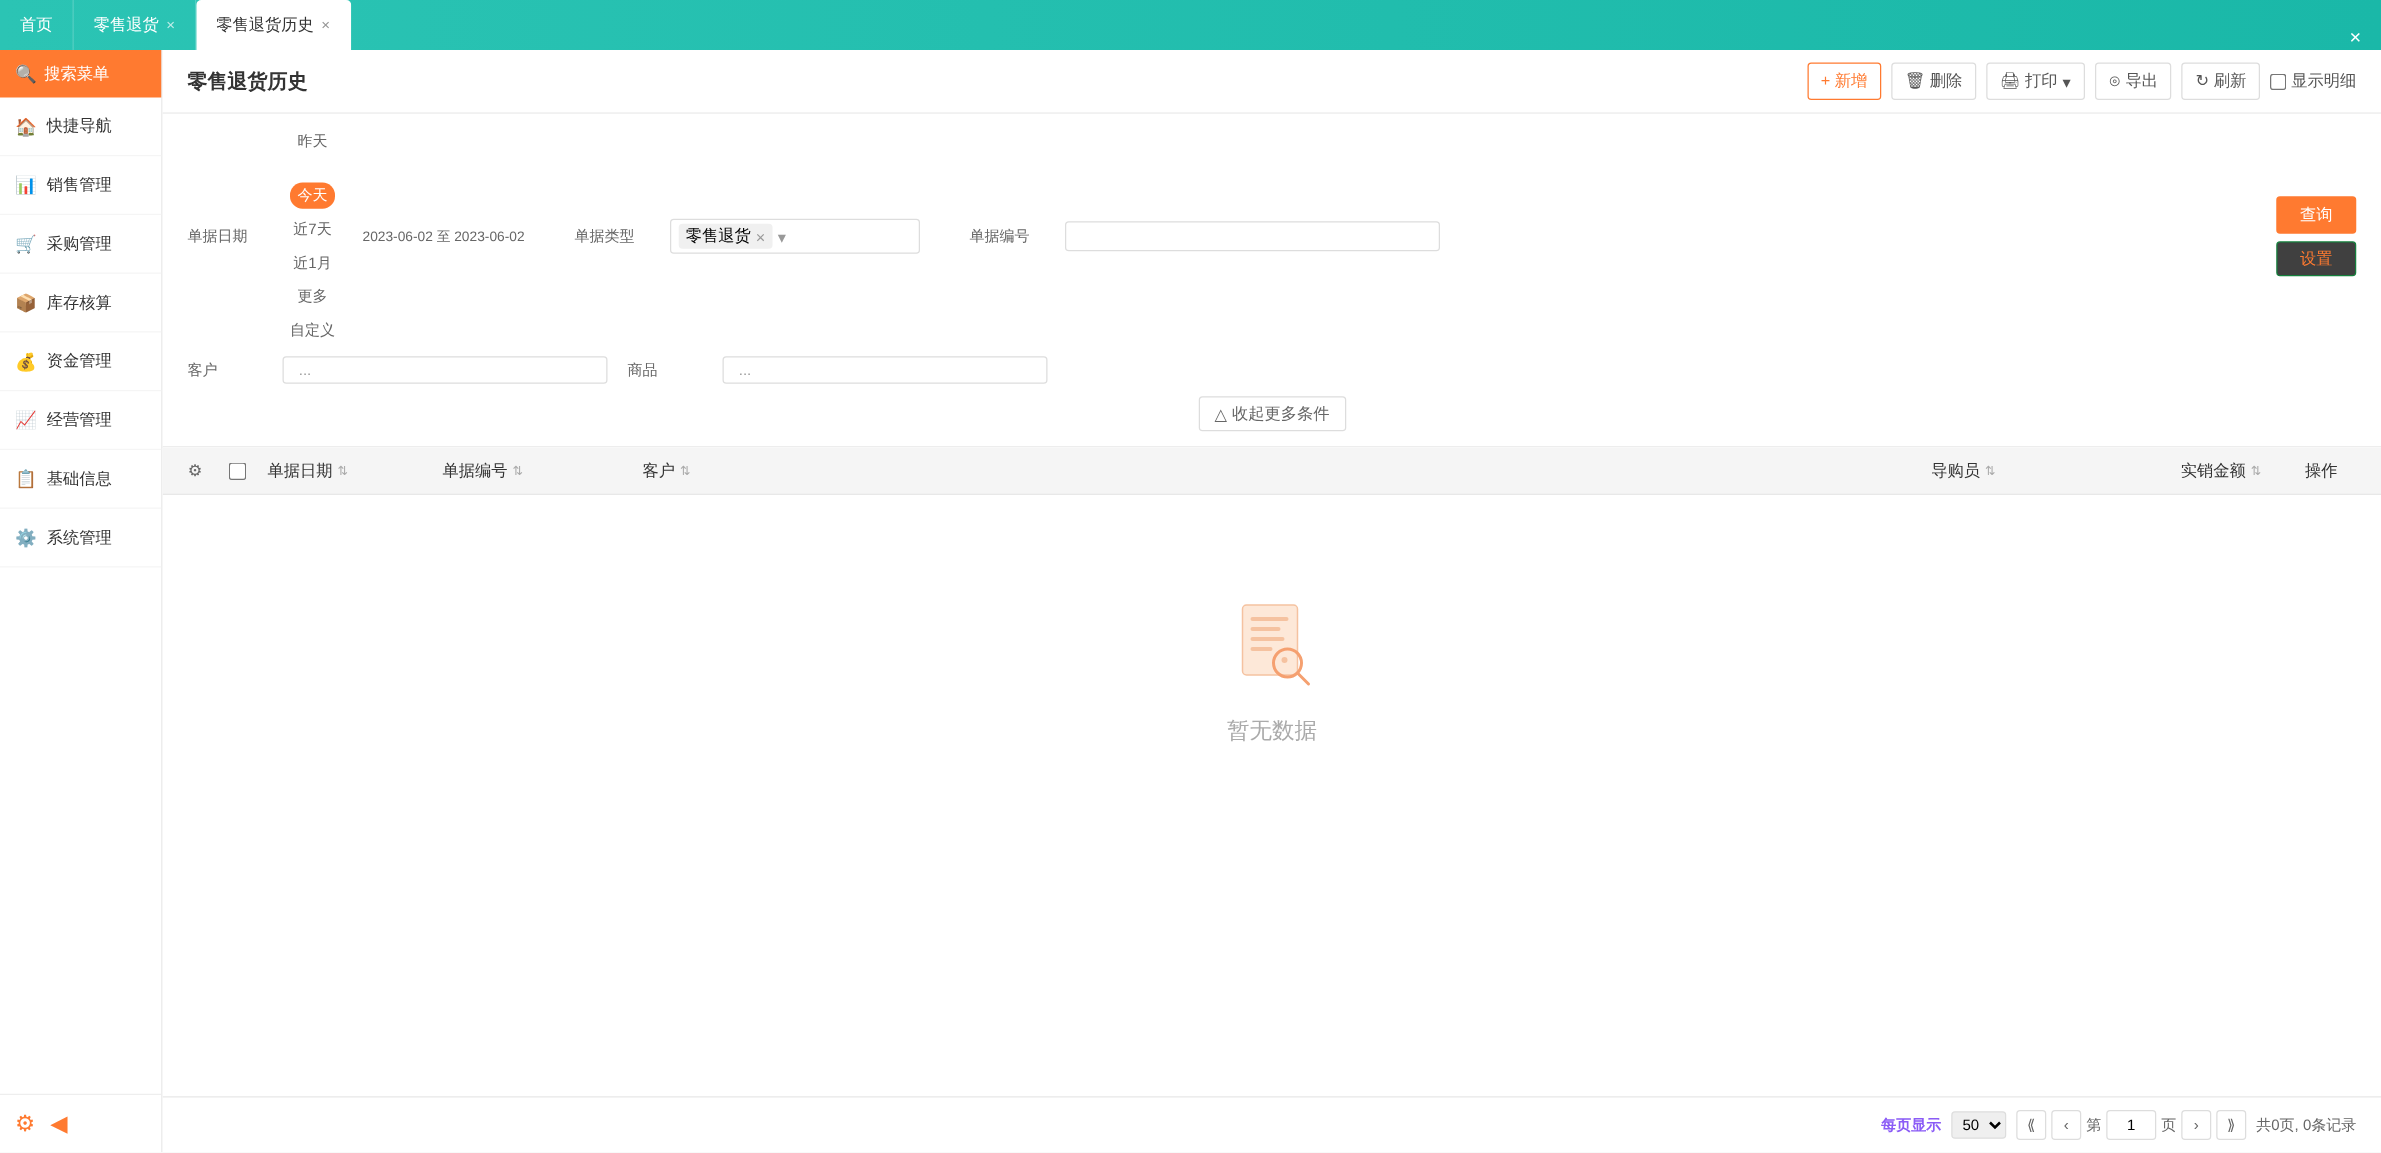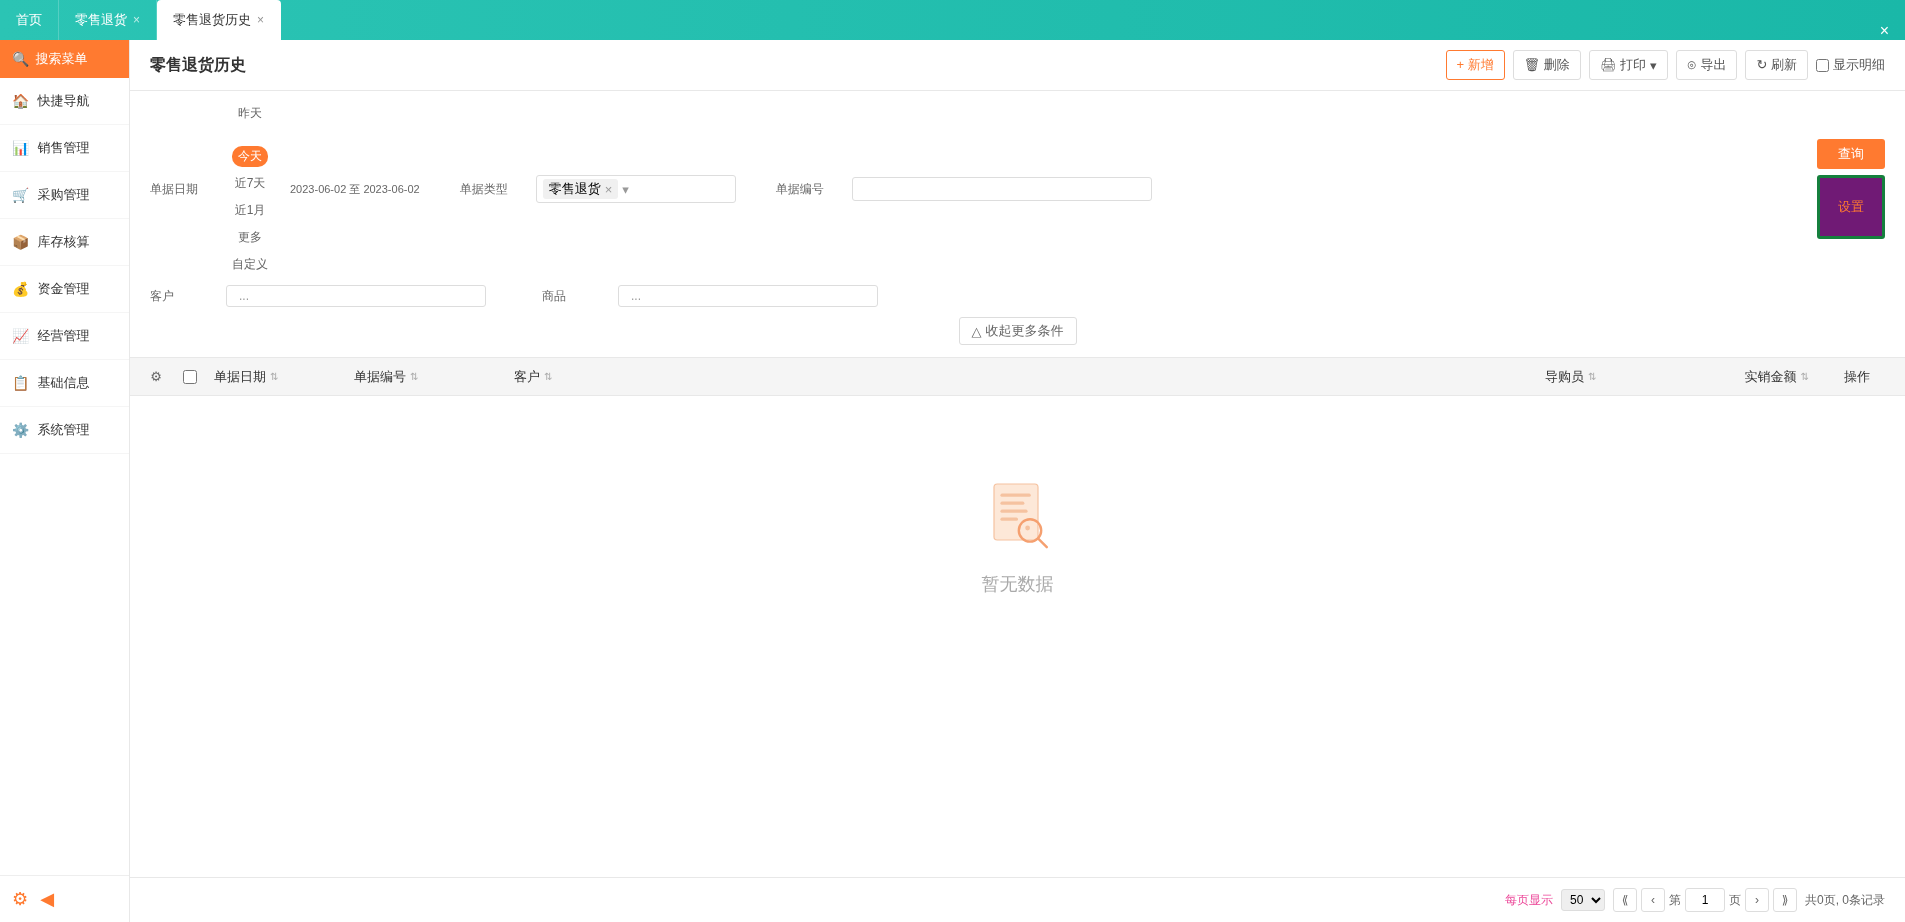--- a/index.html
+++ b/index.html
@@ -284,21 +284,21 @@
     .table-footer {
       background: #fff;
       border-top: 1px solid #e8e8e8;
       padding: 10px 20px;
       display: flex;
       align-items: center;
       justify-content: flex-end;
       gap: 8px;
       flex-shrink: 0;
     }
-    .page-size-label { color: #ec4899; font-size: 12px; }
+    .page-size-label { color: #8b5cf6; font-size: 12px; font-weight: bold; }
     .page-size-select {
       border: 1px solid #ddd;
       border-radius: 3px;
       padding: 2px 4px;
       font-size: 12px;
     }
     .page-nav { display: flex; align-items: center; gap: 4px; }
     .page-nav-btn {
       width: 24px; height: 24px;
       display: flex; align-items: center; justify-content: center;
@@ -316,25 +316,25 @@
     .btn-query {
       background: #ff7a30;
       color: #fff;
       border: none;
       border-radius: 3px;
       padding: 6px 18px;
       cursor: pointer;
       font-size: 13px;
     }
     .btn-settings-filter {
-      background: #701a75;
+      background: #404040;
       color: #ff7a30;
-      border: 3px solid #15803d;
-      border-radius: 3px;
-      padding: 20px 18px;
+      border: 1px solid #15803d;
+      border-radius: 3px;
+      padding: 4px 18px;
       cursor: pointer;
       font-size: 13px;
     }
     .query-buttons {
       display: flex;
       flex-direction: column;
       gap: 6px;
       margin-left: auto;
       padding-left: 16px;
     }
@@ -468,21 +468,21 @@
         </div>
       </div>
 
       <div class="filter-row">
 
         <span class="filter-label">客户</span>
         <div class="filter-tag-container" style="min-width: 260px;">
           <span class="filter-dots">...</span>
         </div>
 
-        <span class="filter-label" style="margin-left: 40px;">商品</span>
+        <span class="filter-label" style="">商品</span>
         <div class="filter-tag-container" style="min-width: 260px;">
           <span class="filter-dots">...</span>
         </div>
       </div>
 
       <div style="display:flex; justify-content: center; margin-top: 4px;">
         <div class="collapse-btn">
           <span>△</span>
           <span>收起更多条件</span>
         </div>

